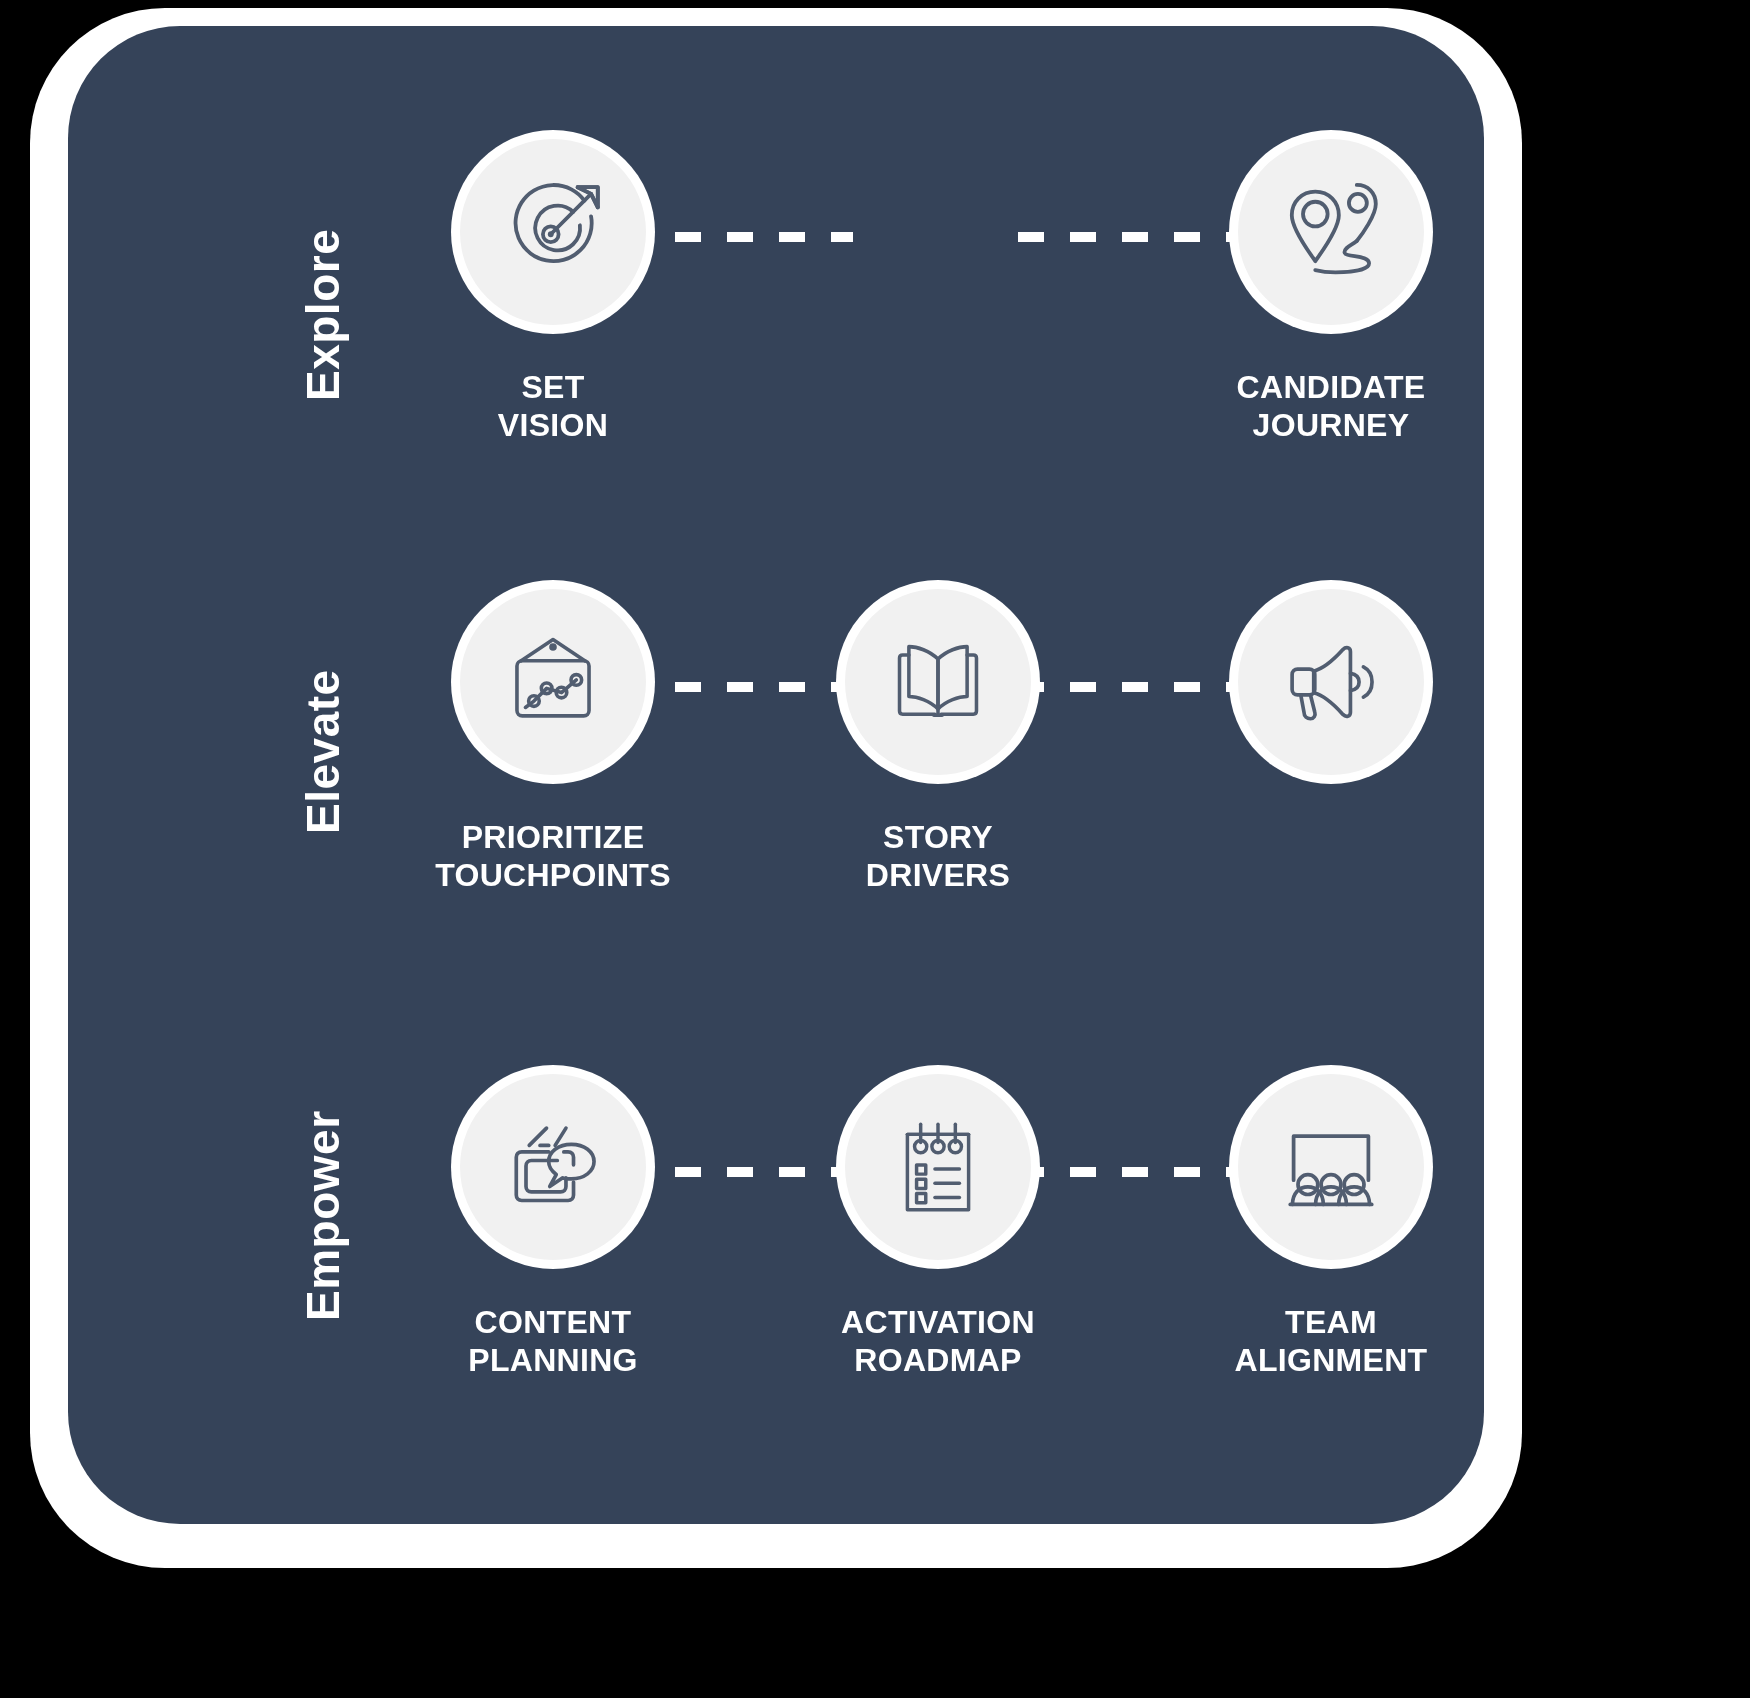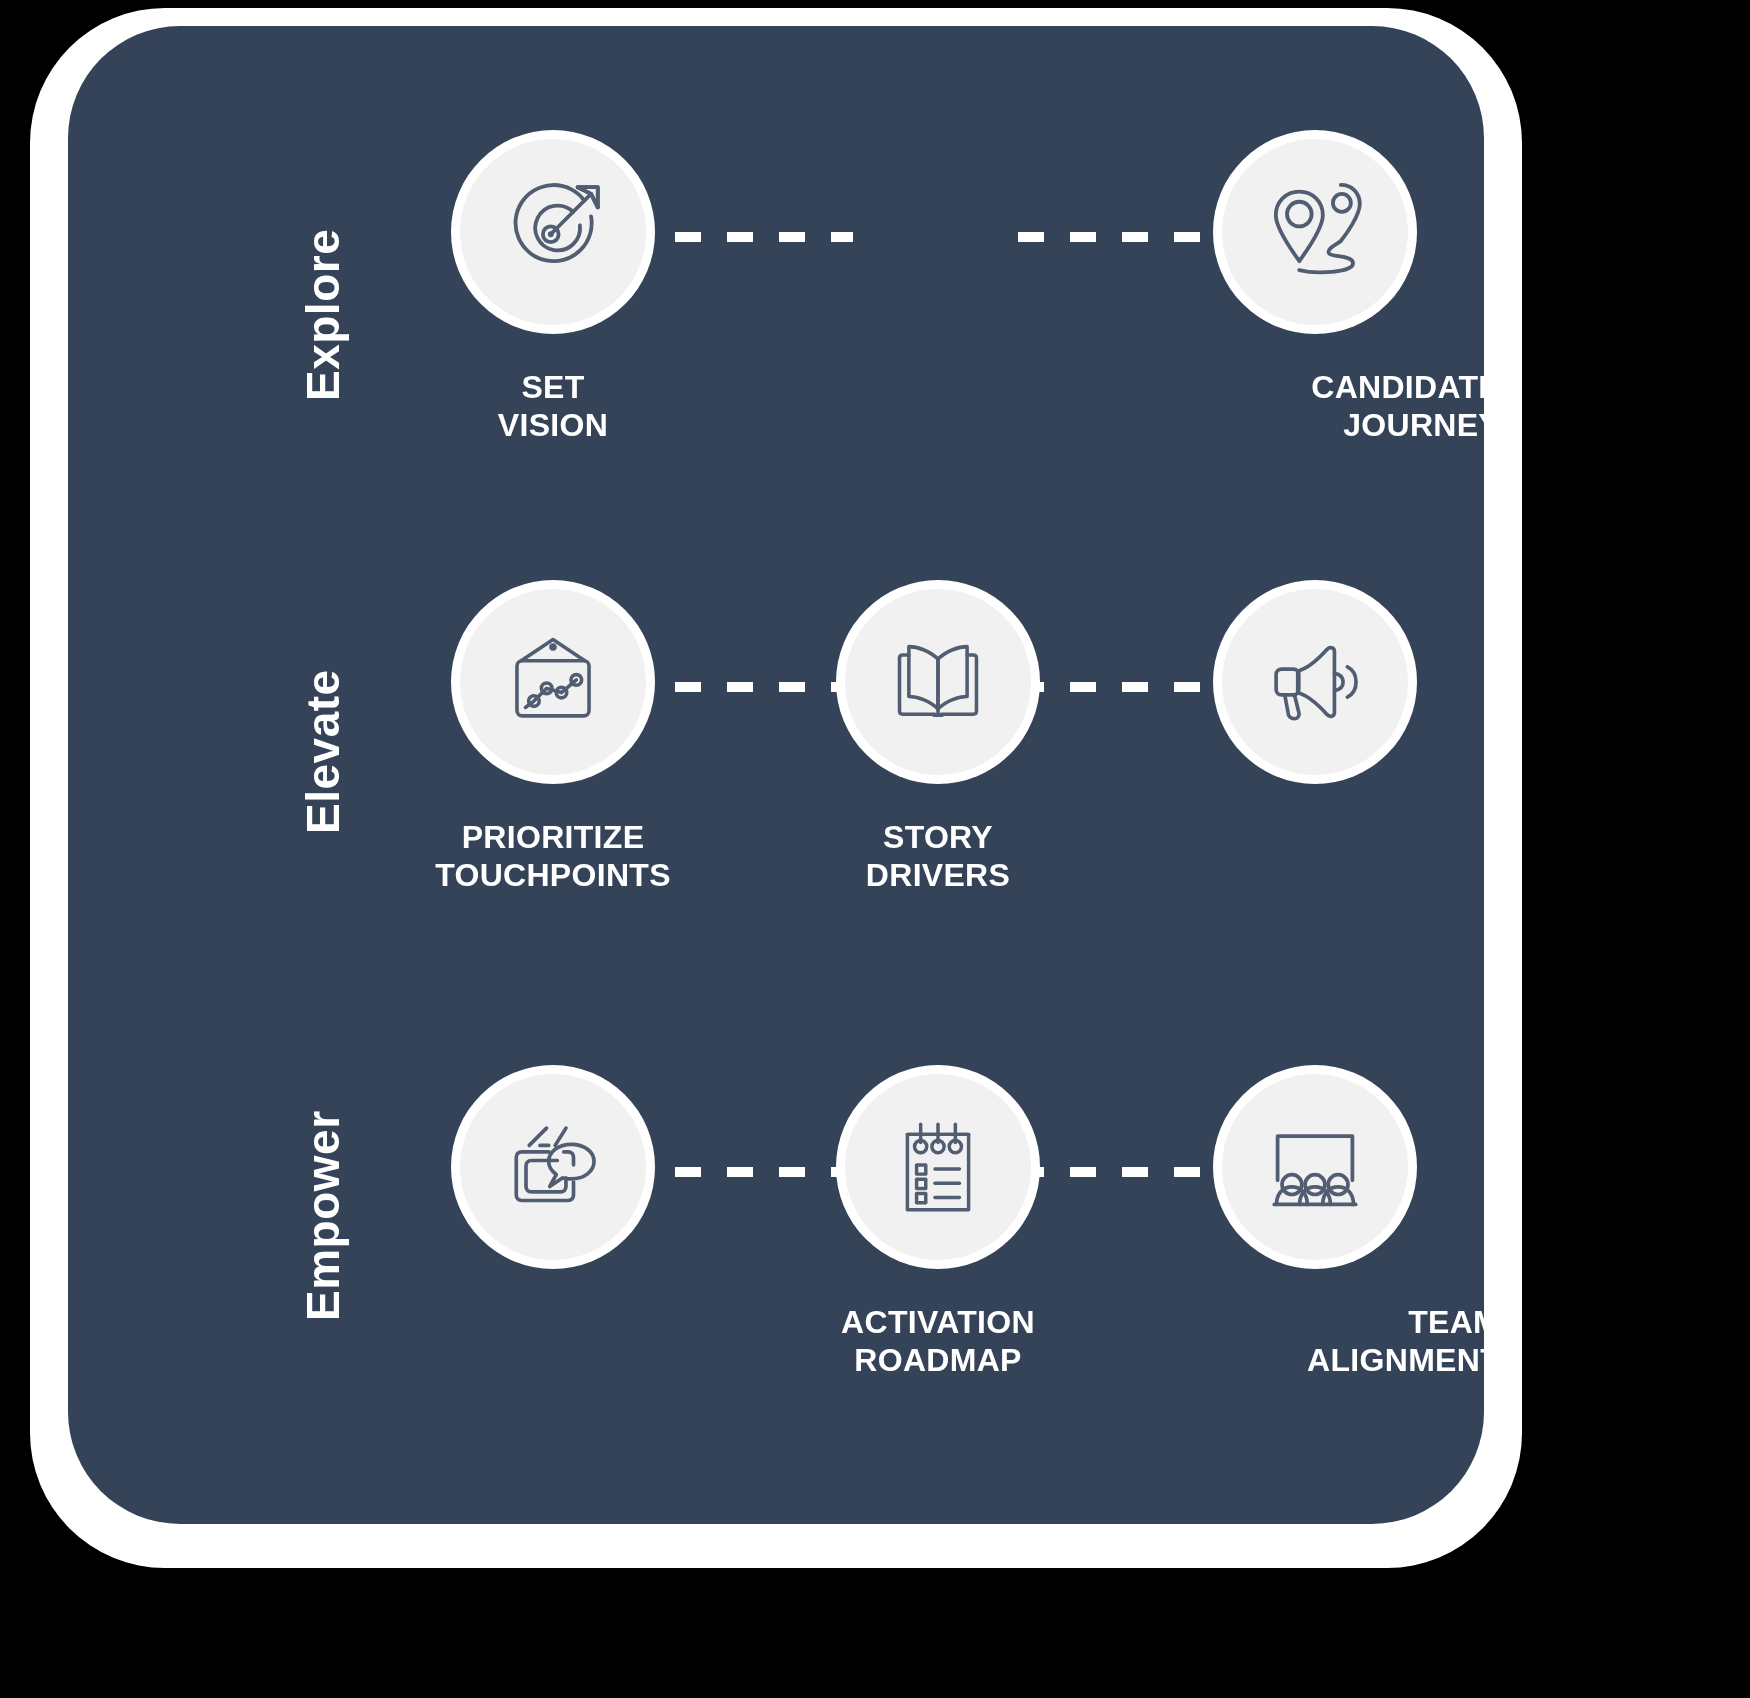--- a/index.html
+++ b/index.html
@@ -85,21 +85,21 @@
 
   
   .node {
     position: absolute;
     width: 370px;
     top: 0;
     text-align: center;
   }
   .node.n0 { left: 0px; }
   .node.n1 { left: 385px; }
-  .node.n2 { left: 762px; text-align: right; }
+  .node.n2 { left: 778px; }
 
   .circle {
     width: 186px;
     height: 186px;
     margin: 8px auto 0 auto;
     border-radius: 50%;
     background: #f1f1f1;
     box-shadow: 0 0 0 9px #ffffff;
     display: flex;
     align-items: center;
@@ -238,20 +238,22 @@
               <path d="M28 30 L44 14"></path>
               <path d="M52 30 L62 14"></path>
               <path d="M38 30 L46 30"></path>
               <path d="M60 36 L64 36 C67 36 69 38 69 41 L69 48"></path>
               <path d="M69 64 L69 76 C69 79 67 81 64 81 L21 81 C18 81 16 79 16 76 L16 41 C16 38 18 36 21 36 L46 36"></path>
               <path d="M54 44 L30 44 C27 44 25 46 25 49 L25 68 C25 71 27 73 30 73 L57 73 C60 73 62 71 62 68 L62 60"></path>
               <path d="M67 29 C79 29 88 36 88 45 C88 54 79 61 67 61 C64 61 61 61 59 60 L47 68 L53 57 C49 54 46 50 46 45 C46 36 55 29 67 29 Z"></path>
             </svg>
           </span>
         </div>
+        <div class="node-label">CONTENT
+PLANNING</div>
       </div>
 
       <div class="node n1">
         <div class="circle">
           <span>
             <svg width="102" height="102" viewBox="0 0 100 100" fill="none" stroke="#515d70" stroke-width="3.4" stroke-linecap="round" stroke-linejoin="round">
               <rect x="20" y="18" width="60" height="74"></rect>
               <path d="M20 18 L80 18"></path>
               <path d="M33 8 L33 26"></path>
                 <path d="M50 8 L50 26"></path>

